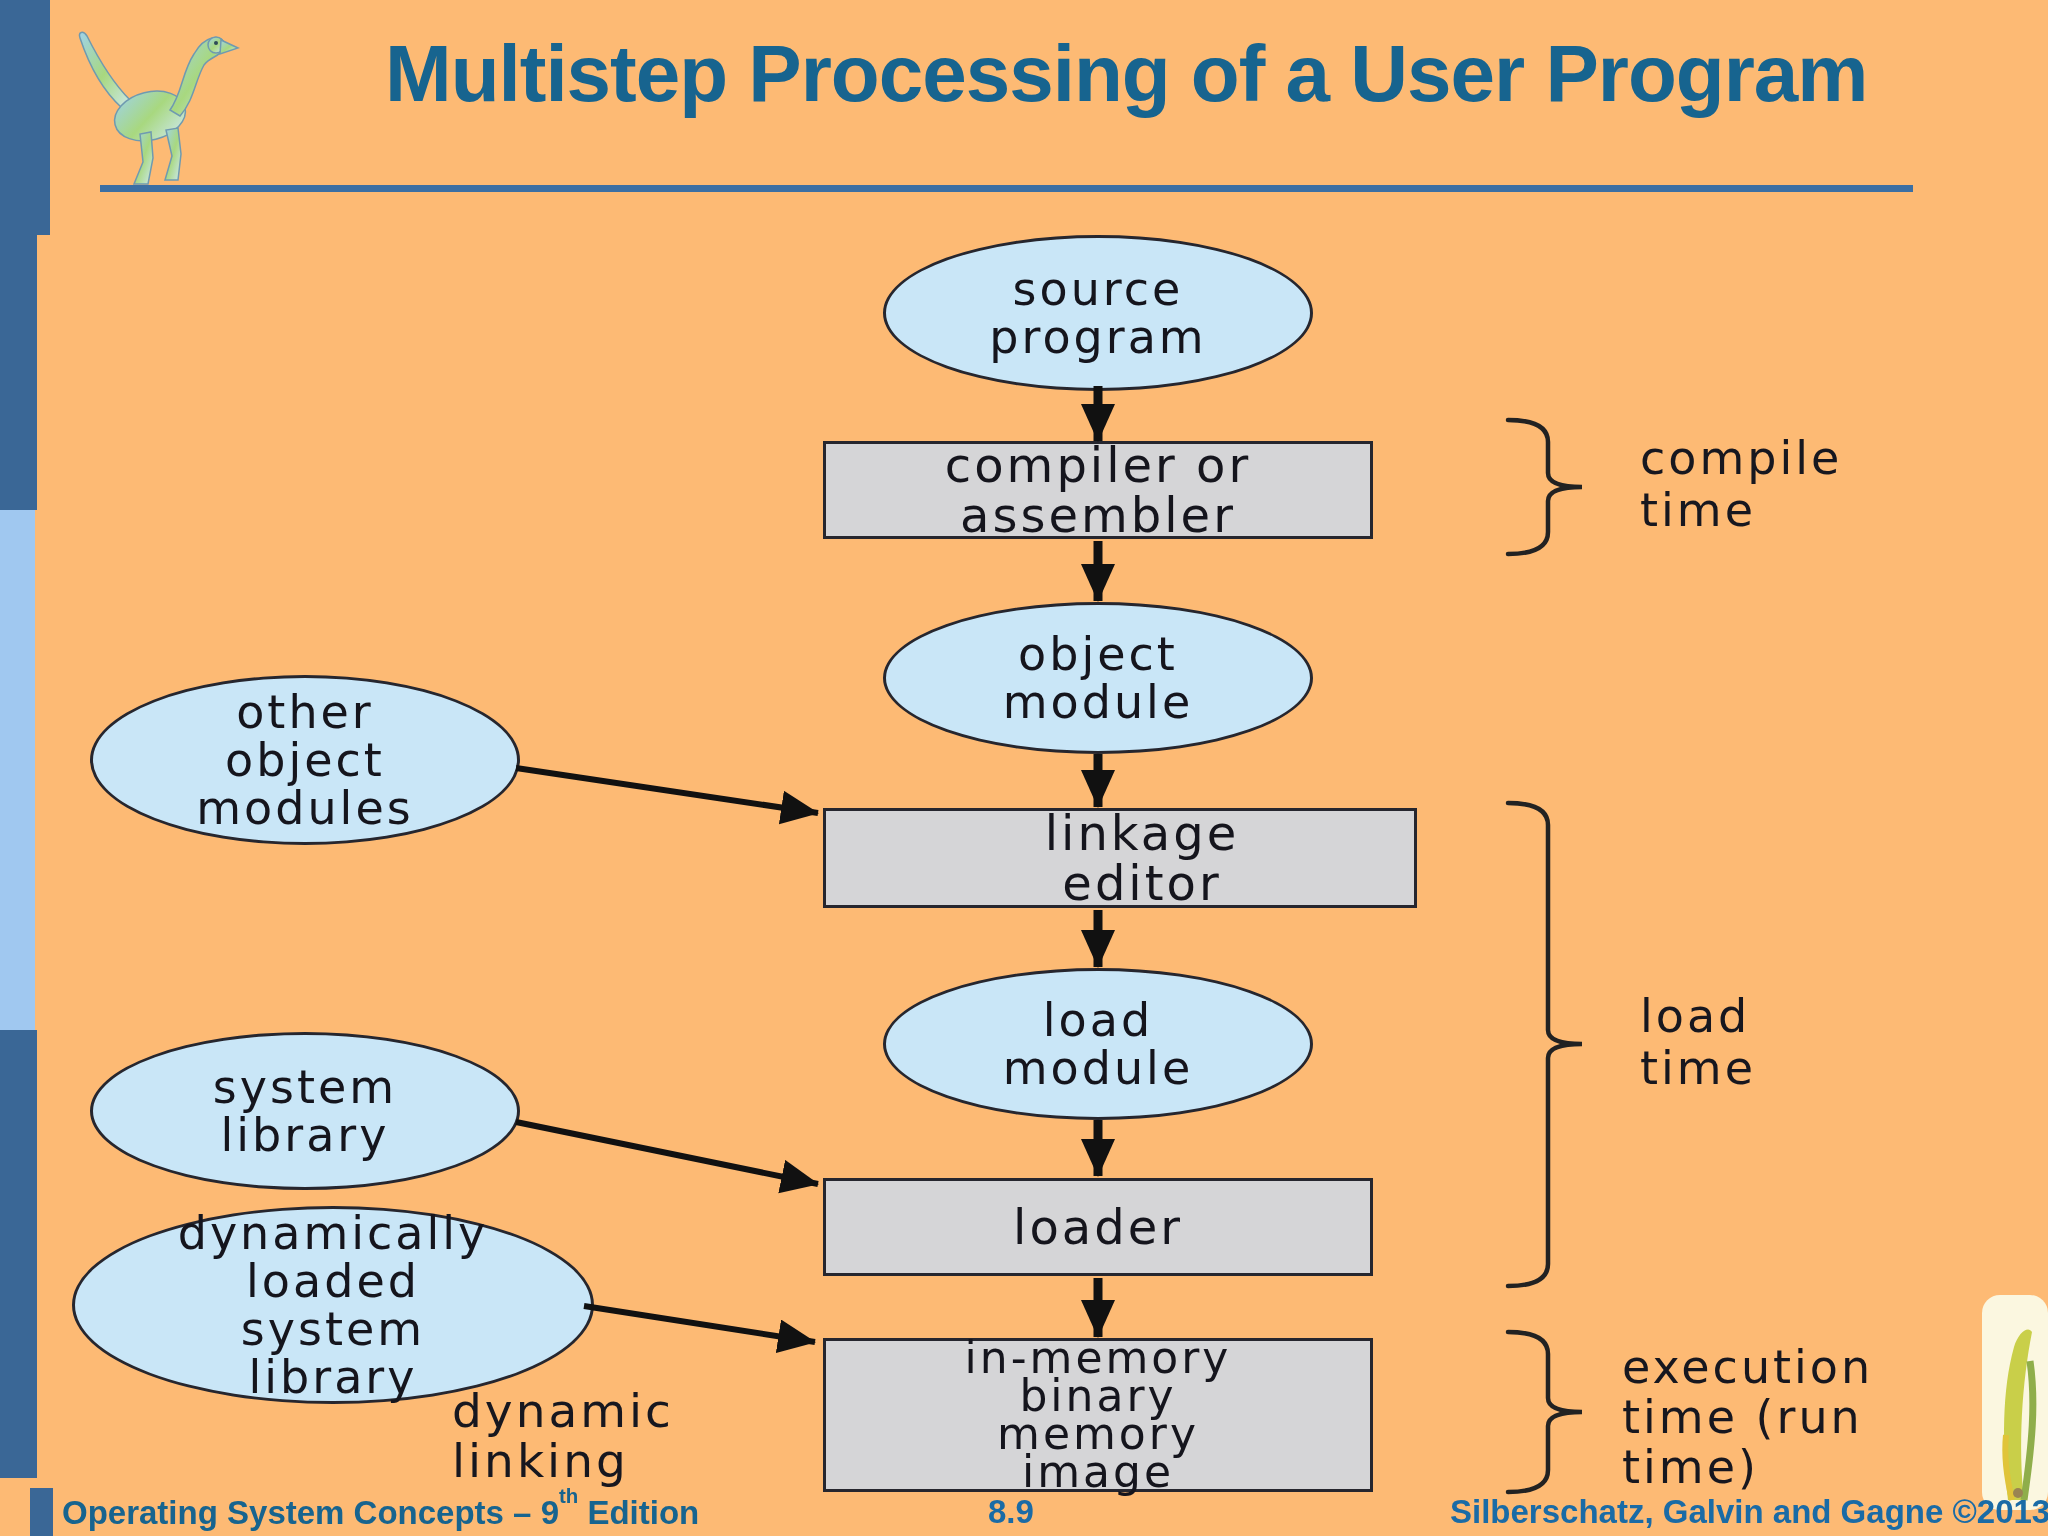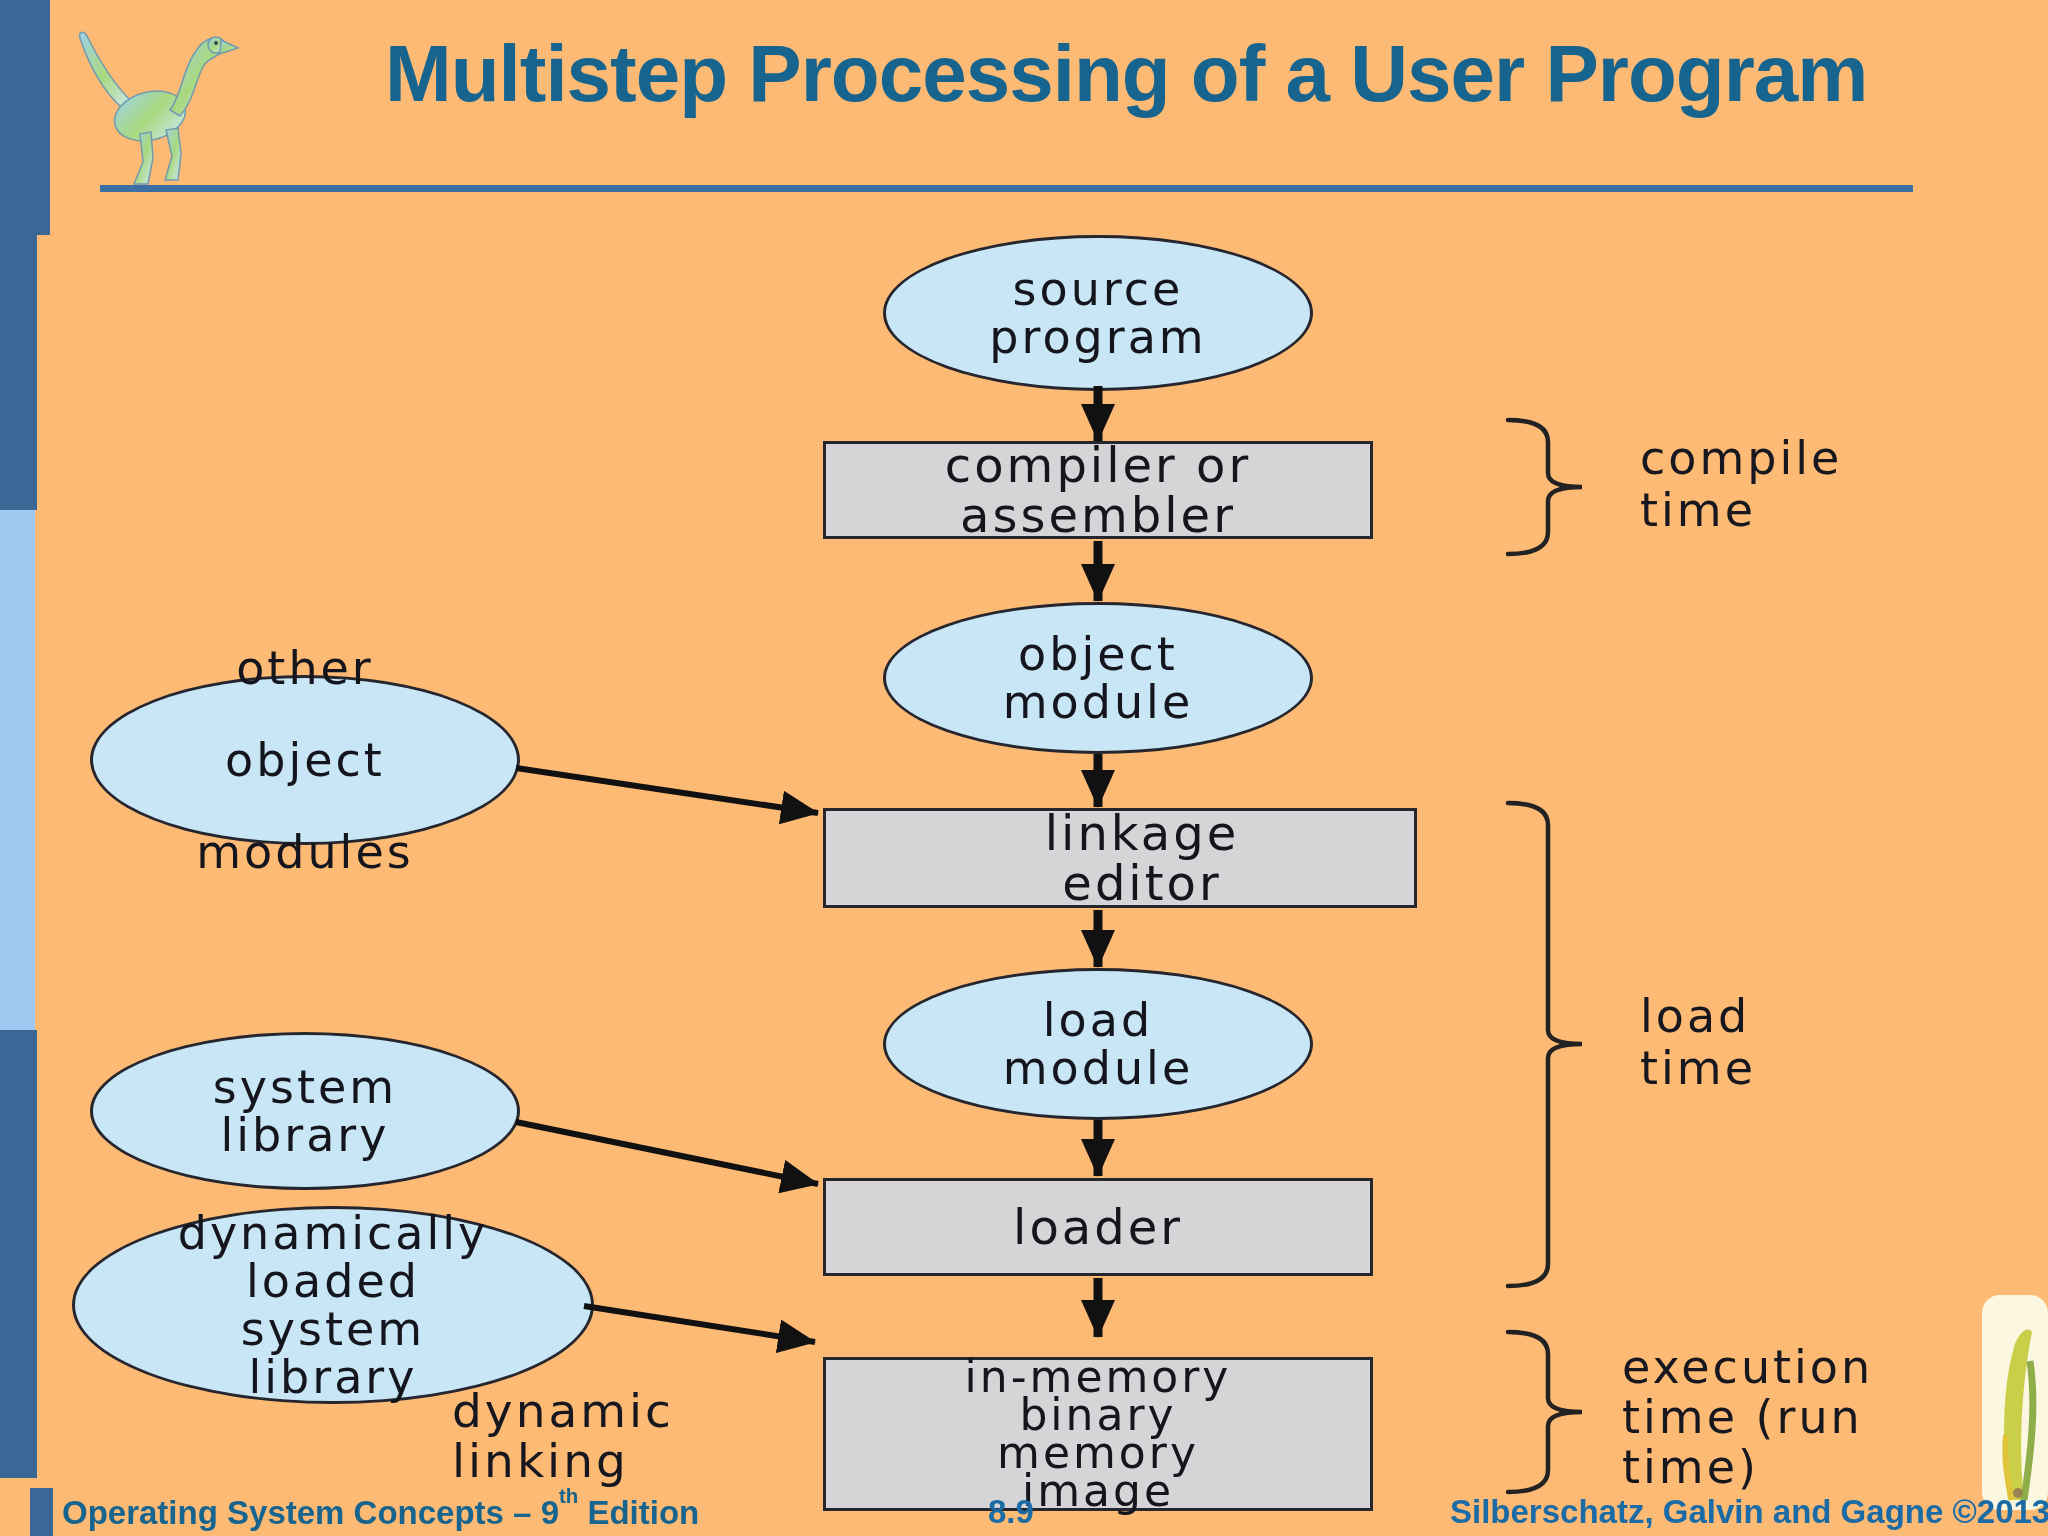--- a/index.html
+++ b/index.html
@@ -29,27 +29,27 @@
   .ellipse span{display:block;line-height:48px;}
   .rect{border:3px solid var(--shape_border);background:var(--box_fill);font-size:48px;}
   .rect span{display:block;line-height:50px;}
   .rect.dense{font-size:44px;}
   .rect.dense span{line-height:38px;}
 
   
   .n-source  {left:883px; top:235px; width:424px;height:150px;}
   .n-compiler{left:823px; top:441px; width:544px;height:92px;}
   .n-object  {left:883px; top:602px; width:424px;height:146px;}
-  .n-other   {left:90px;  top:675px; width:424px;height:164px;gap:44px;}
+  .n-other   {left:90px;  top:675px; width:424px;height:164px;}
   .n-linkage {left:823px; top:808px; width:544px;height:94px;padding-left:44px;}
   .n-load    {left:883px; top:968px; width:424px;height:146px;}
   .n-system  {left:90px;  top:1032px;width:424px;height:152px;}
   .n-loader  {left:823px; top:1178px;width:544px;height:92px;}
   .n-dyn     {left:72px;  top:1206px;width:516px;height:192px;}
-  .n-inmem   {left:823px; top:1338px;width:544px;height:148px;margin-top:19px;}
+  .n-inmem   {left:823px; top:1338px;width:544px;height:148px;}
 
   
   .flabel{position:absolute;font-family:"DejaVu Sans",sans-serif;color:#17171f;
           font-size:46px;letter-spacing:3px;}
   .flabel span{display:block;line-height:52px;}
   .lab-compile{left:1640px;top:432px;}
   .lab-load   {left:1640px;top:990px;}
   .lab-exec   {left:1622px;top:1342px;}
   .lab-exec span{line-height:50px;}
   .lab-dyn    {left:452px; top:1386px;font-size:47px;}

